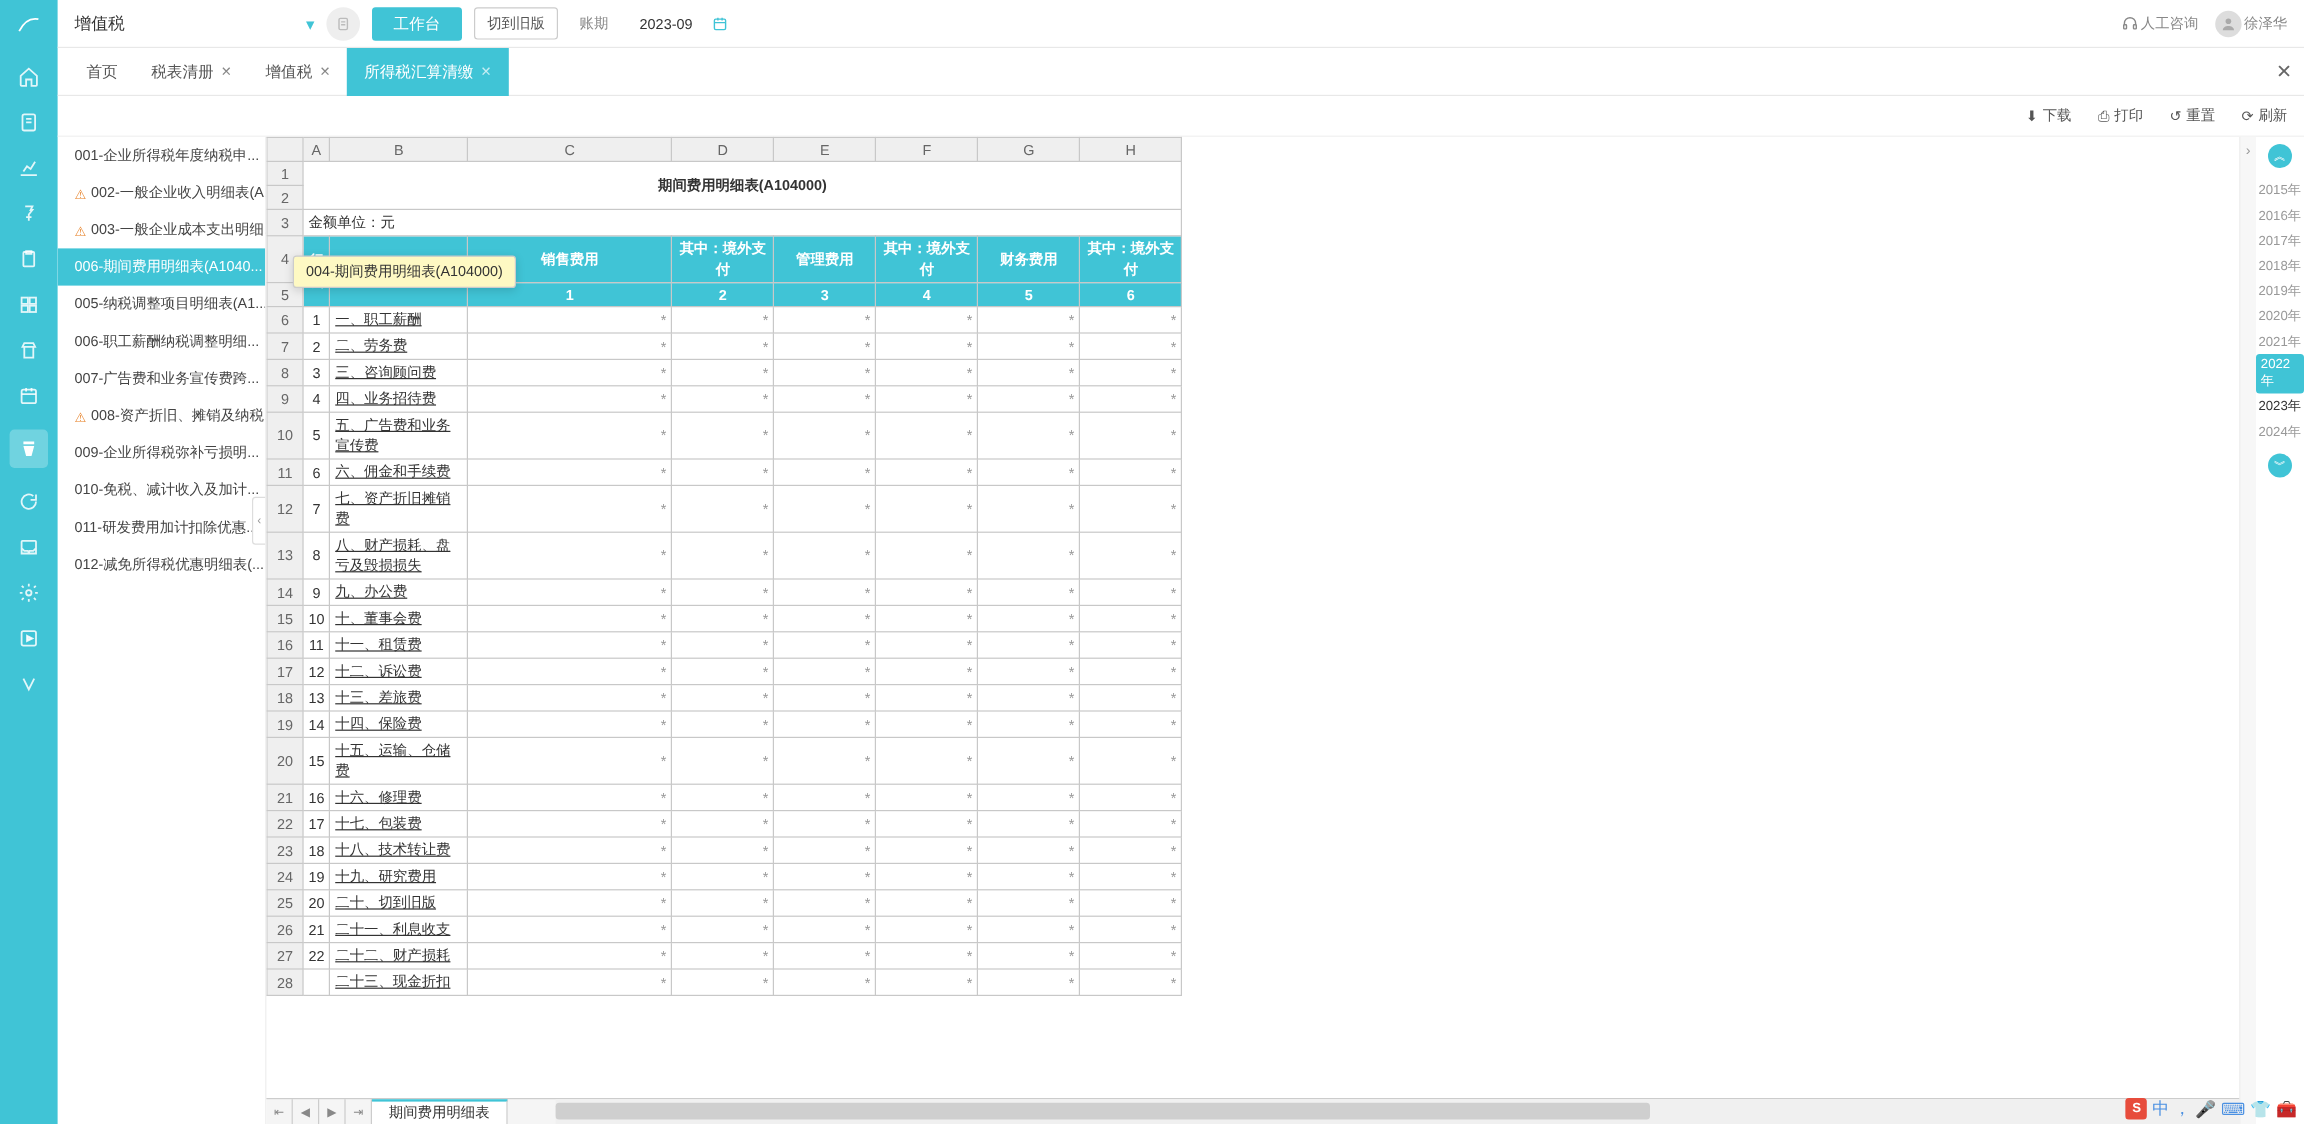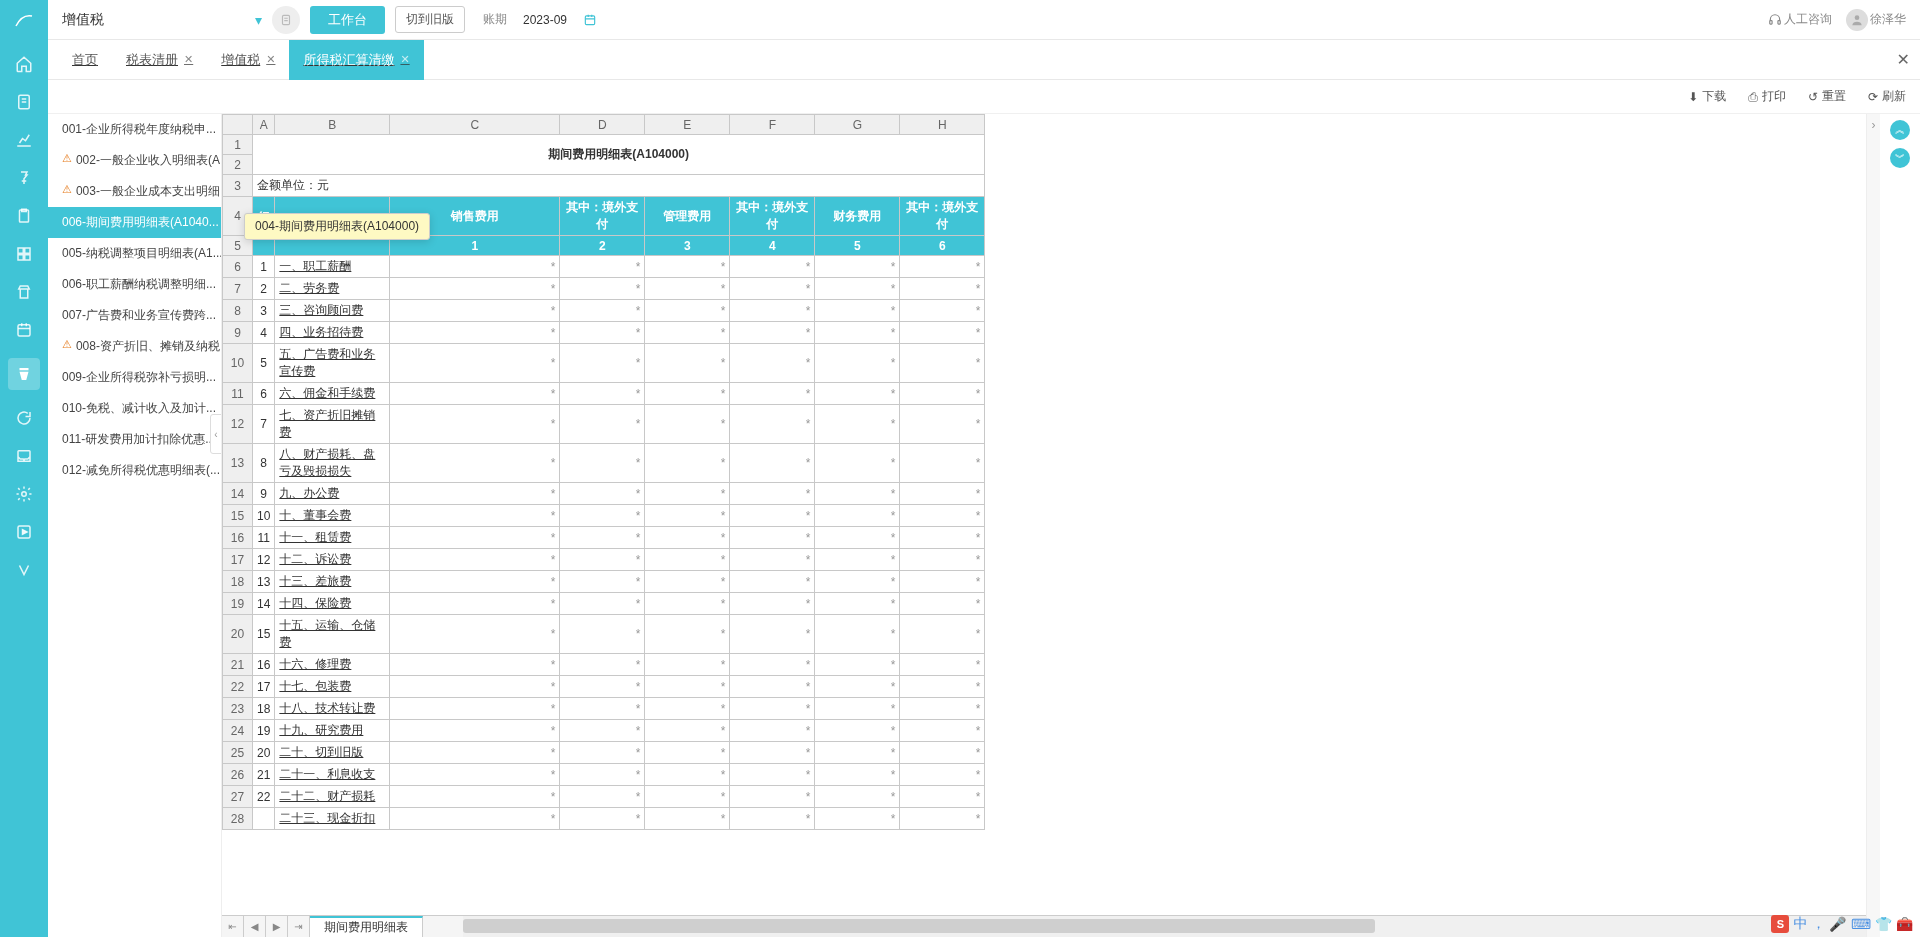--- a/index.html
+++ b/index.html
@@ -13,42 +13,42 @@
 
 .main { flex:1; display:flex; flex-direction:column; min-width:0; }
 
 .topbar { height:40px; display:flex; align-items:center; padding:0 14px; border-bottom:1px solid #e8e8e8; gap:10px; }
 .company-select { flex:0 0 200px; display:flex; align-items:center; justify-content:space-between; color:#333; font-size:14px; cursor:pointer;}
 .company-select .chev { color:#40c4d6; }
 .round-gray { width:28px;height:28px;border-radius:50%;background:#eee;display:flex;align-items:center;justify-content:center;color:#bbb;cursor:pointer;}
 .btn-primary { background:#40c4d6; color:#fff; border:none; padding:5px 18px; border-radius:3px; cursor:pointer; font-size:13px;}
 .btn-outline { border:1px solid #ccc; background:#fff; padding:4px 10px; border-radius:3px; cursor:pointer; font-size:12px; color:#555;}
 .period-label { color:#888; margin-left:8px;}
-.period-value { color:#333; margin-left:6px;}
+.period-value { color:#333; margin-left:16px;}
 .cal-icon { color:#40c4d6; margin-left:6px; cursor:pointer;}
 .topbar .spacer{ flex:1;}
 .top-right { display:flex; align-items:center; gap:14px; color:#888;}
 .top-right .item{ display:flex; align-items:center; gap:2px; cursor:pointer;}
 .avatar { width:22px;height:22px;border-radius:50%;background:#ddd; display:flex;align-items:center;justify-content:center;}
 
-.tabs { height:40px; display:flex; align-items:center; padding:0 10px; border-bottom:1px solid #e8e8e8; position:relative;text-decoration:underline;}
+.tabs { height:40px; display:flex; align-items:center; padding:0 10px; border-bottom:1px solid #e8e8e8; position:relative;}
 .tab { padding:0 14px; height:40px; display:flex; align-items:center; gap:6px; cursor:pointer; color:#555; font-size:13px;}
 .tab.active { background:#40c4d6; color:#fff;}
 .tab .close{ font-size:11px; opacity:.7;}
 .tabs .tab-close-all{ position:absolute; right:10px; cursor:pointer; color:#666; font-size:16px;}
 
 .toolbar-row{ display:flex; align-items:flex-start; padding:8px 14px; gap:20px; border-bottom:1px solid #f0f0f0;}
 .warning{ color:#e74c3c; font-size:12px; line-height:1.6; max-width:650px;}
 .toolbar-actions{ margin-left:auto; display:flex; gap:22px; color:#555; align-items:center;}
 .toolbar-actions .act{ display:flex; align-items:center; gap:4px; cursor:pointer;}
 
 .content{ flex:1; display:flex; min-height:0;}
 
 .form-list{ width:174px; border-right:1px solid #eee; overflow:hidden; position:relative;}
-.form-list .item{ padding:7px 10px 7px 14px; font-size:12px; color:#444; cursor:pointer; white-space:nowrap; overflow:hidden; text-overflow:ellipsis; display:flex; align-items:flex-start; gap:4px;}
+.form-list .item{ padding:7px 10px 7px 14px; font-size:12px; color:#444; cursor:pointer; white-space:nowrap; overflow:hidden; text-overflow:ellipsis; display:flex; align-items:flex-end; gap:4px;}
 .form-list .item.active{ background:#40c4d6; color:#fff;}
 .form-list .item .warn{ color:#e67e22; font-size:11px; flex-shrink:0;}
 .collapse-handle{ position:absolute; right:-1px; top:300px; width:12px; height:40px; background:#fff; border:1px solid #ddd; border-radius:3px 0 0 3px; display:flex;align-items:center;justify-content:center; cursor:pointer; color:#999; font-size:10px;}
 .tooltip{ position:absolute; left:244px; top:213px; background:#fef9c3; border:1px solid #ccc; box-shadow:0 2px 8px rgba(0,0,0,.15); padding:4px 10px; font-size:12px; border-radius:3px; z-index:50; white-space:nowrap;}
 
 .sheet-wrap{ flex:1; display:flex; flex-direction:column; min-width:0; position:relative;}
 .sheet-scroll{ flex:1; overflow:auto;}
 table.sheet{ border-collapse:collapse; table-layout:fixed;}
 table.sheet th, table.sheet td{ border:1px solid #c8c8c8; font-size:12px; height:20px; padding:2px 4px; background:#fff;}
 .col-rownum{ width:28px; background:#efefef !important; text-align:center; color:#666;}
@@ -628,20 +628,32 @@
           <div class="hscroll-track">
               <div class="hscroll-thumb"></div>
             </div>
         </div>
       </div>
 
       <div class="right-expand">›</div>
 
       <div class="year-rail">
         <div class="rail-btn">︽</div>
+        <div id="year-list">
+            <div class="yr">2015年</div>
+            <div class="yr">2016年</div>
+            <div class="yr">2017年</div>
+            <div class="yr">2018年</div>
+            <div class="yr">2019年</div>
+            <div class="yr">2020年</div>
+            <div class="yr">2021年</div>
+            <div class="yr active">2022年</div>
+            <div class="yr current">2023年</div>
+            <div class="yr">2024年</div>
+          </div>
         <div class="rail-btn">︾</div>
       </div>
     </div>
   </div>
 </div>
 
 <div class="tooltip">004-期间费用明细表(A104000)</div>
 
 <div class="ime-bar">
   <div class="ime-logo">S</div>

